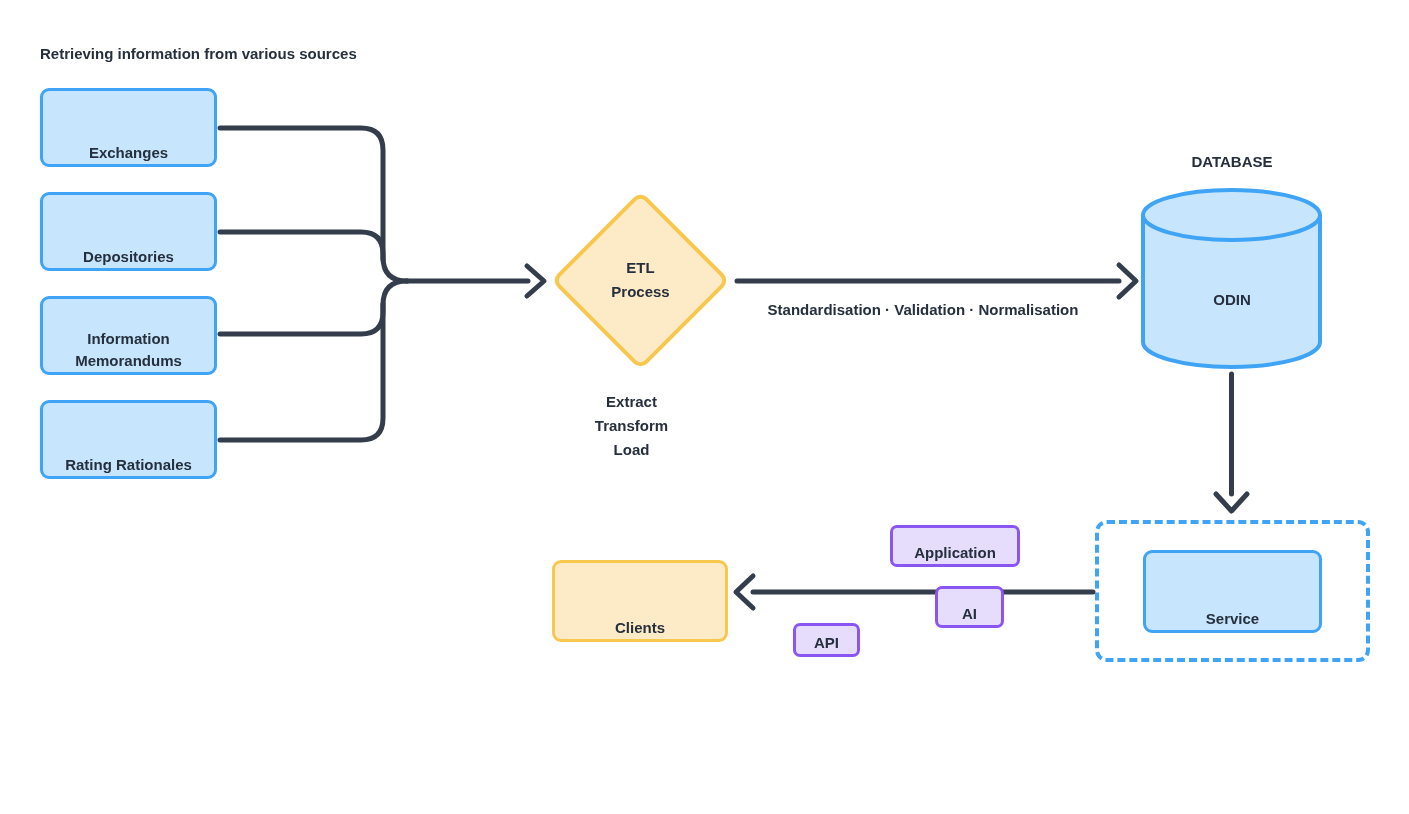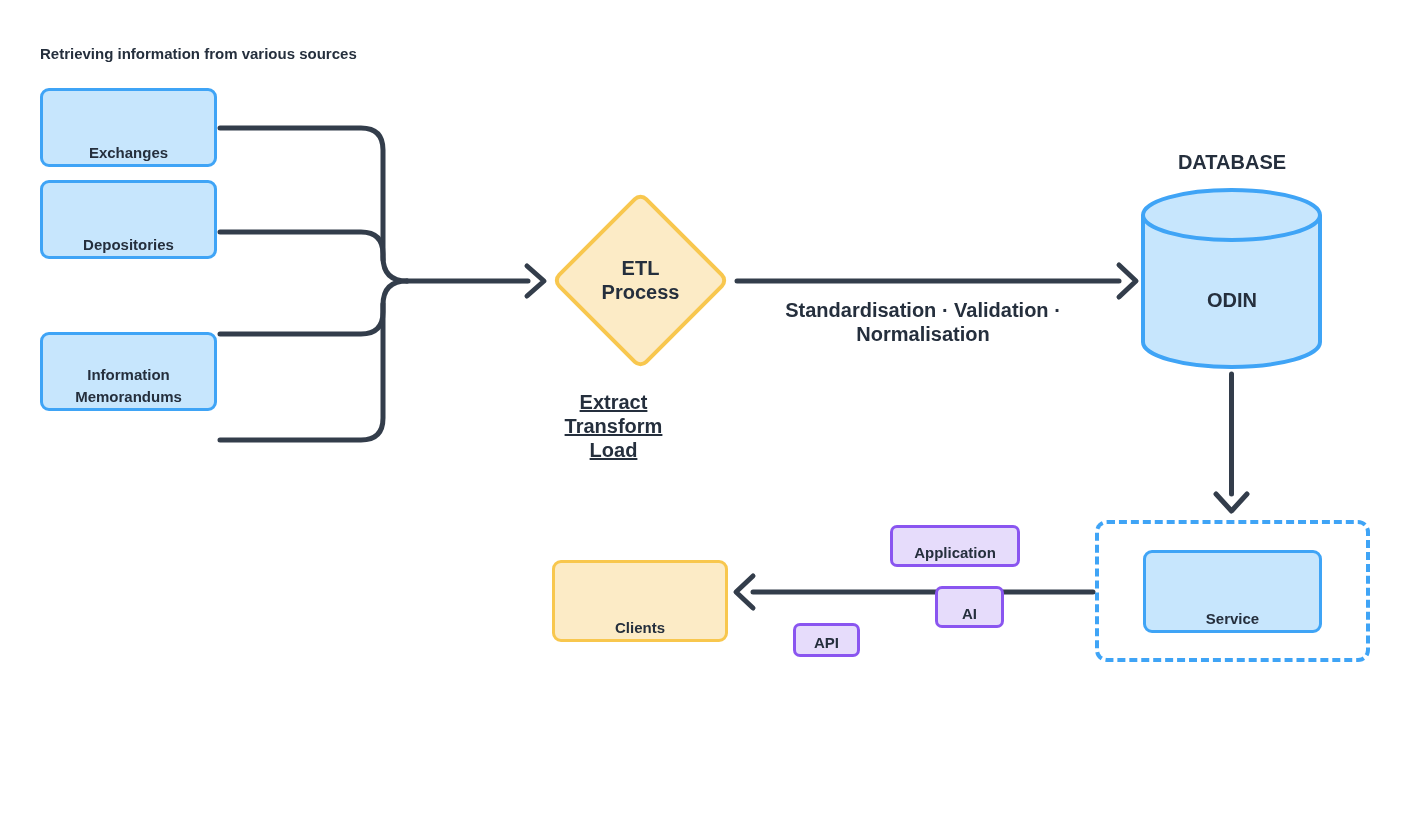--- a/index.html
+++ b/index.html
@@ -23,21 +23,21 @@
     width:1409px;
     height:814px;
     background:var(--bg);
     overflow:hidden;
   }
   .canvas svg{position:absolute;left:0;top:0;}
   .abs{position:absolute;}
   .lbl{
     font-weight:700;
     color:var(--text);
-    font-size:20px;
+    font-size:15px;
     line-height:24px;
   }
   .title{
     left:40px; top:42px;
     font-size:15px;
   }
   .node{
     display:flex;
     align-items:flex-end;
     justify-content:center;
@@ -128,34 +128,37 @@
       <path d="M 1143 215 L 1143 342 A 88.5 25 0 0 0 1320 342 L 1320 215"></path>
       <ellipse cx="1231.5" cy="215" rx="88.5" ry="25"></ellipse>
     </g>
   </svg>
 
   <div class="abs lbl title">Retrieving information from various sources</div>
 
   <div class="abs node blue-node src" style="top:88px">
     <span>Exchanges</span>
   </div>
-  <div class="abs node blue-node src" style="top:180px">
+  <div class="abs node blue-node src" style="top:192px">
     <span>Depositories</span>
   </div>
-  <div class="abs node blue-node src" style="top:296px; padding:0 18px;margin-top:36px;">
+  <div class="abs node blue-node src" style="top:296px; padding:0 18px;">
     <span>Information Memorandums</span>
+  </div>
+  <div class="abs node blue-node src" style="top:400px">
+    <span>Rating Rationales</span>
   </div>
 
   <div class="abs diamond"></div>
   <div class="abs lbl center-text" style="left:565px; top:256px; width:151px;">
     <div>ETL</div>
     <div>Process</div>
   </div>
 
-  <div class="abs lbl center-text" style="left:538px; top:390px; width:151px;text-decoration:underline;">
+  <div class="abs lbl center-text" style="left:556px; top:390px; width:151px;">
     <div>Extract</div>
     <div>Transform</div>
     <div>Load</div>
   </div>
 
   <div class="abs lbl center-text" style="left:738px; top:298px; width:370px;">Standardisation · Validation · Normalisation</div>
 
   <div class="abs lbl center-text" style="left:1143px; top:150px; width:178px;">DATABASE</div>
   <div class="abs lbl center-text" style="left:1143px; top:288px; width:178px;">ODIN</div>
 

